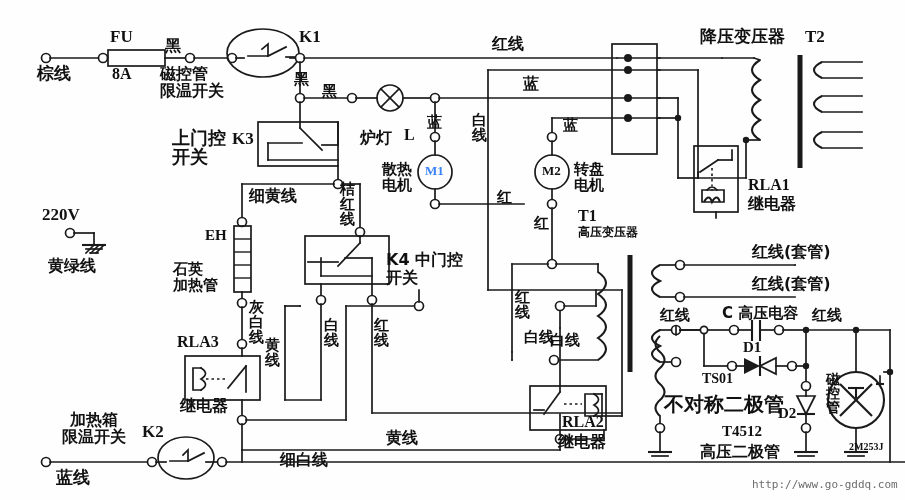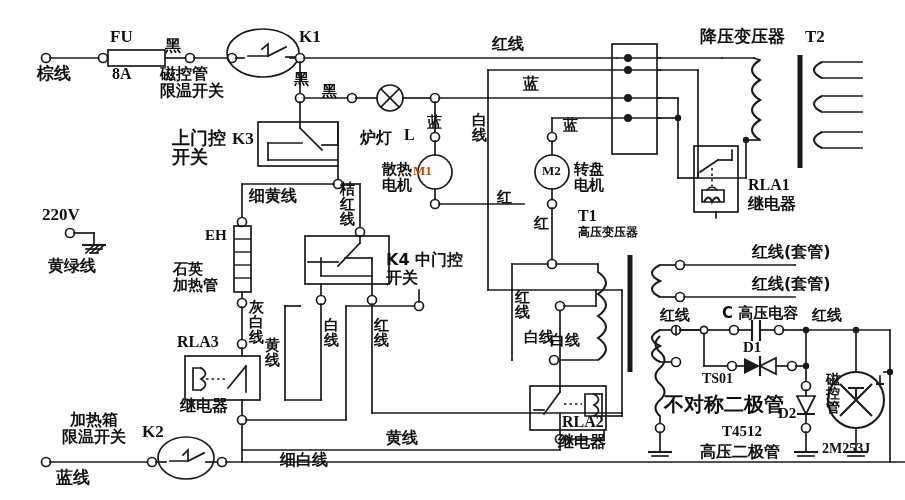--- a/index.html
+++ b/index.html
@@ -393,21 +393,21 @@
 <div class="lbl cn" style="left:360px;top:130px;font-size:16px;">炉灯</div>
 <div class="lbl" style="left:404px;top:127px;font-size:16px;">L</div>
 <div class="lbl cn" style="left:492px;top:36px;font-size:16px;">红线</div>
 <div class="lbl cn" style="left:523px;top:76px;font-size:16px;">蓝</div>
 <div class="lbl cn" style="left:427px;top:115px;font-size:15px;">蓝</div>
 <div class="lbl cn" style="left:472px;top:113px;font-size:15px;line-height:1.02;">白
 线</div>
 <div class="lbl cn" style="left:563px;top:118px;font-size:15px;">蓝</div>
 <div class="lbl cn" style="left:382px;top:162px;font-size:15px;line-height:1.04;text-align:center;">散热
 电机</div>
-<div class="lbl" style="left:413px;top:164px;font-size:13px;color:#c2410c;">M1</div>
+<div class="lbl" style="left:425px;top:164px;font-size:13px;color:#3b82f6;">M1</div>
 <div class="lbl cn" style="left:574px;top:162px;font-size:15px;line-height:1.04;">转盘
 电机</div>
 <div class="lbl" style="left:542px;top:164px;font-size:13px;">M2</div>
 <div class="lbl cn" style="left:497px;top:190px;font-size:15px;">红</div>
 <div class="lbl cn" style="left:534px;top:216px;font-size:15px;">红</div>
 <div class="lbl cn" style="left:700px;top:27px;font-size:17px;">降压变压器</div>
 <div class="lbl" style="left:805px;top:28px;font-size:17px;">T2</div>
 <div class="lbl" style="left:748px;top:177px;font-size:16px;">RLA1</div>
 <div class="lbl cn" style="left:748px;top:196px;font-size:16px;">继电器</div>
 <div class="lbl" style="left:578px;top:208px;font-size:16px;">T1</div>
@@ -453,16 +453,17 @@
 <div class="lbl cn" style="left:812px;top:308px;font-size:15px;">红线</div>
 <div class="lbl" style="left:743px;top:340px;font-size:15px;">D1</div>
 <div class="lbl" style="left:702px;top:372px;font-size:14px;">TS01</div>
 <div class="lbl cn" style="left:664px;top:394px;font-size:20px;">不对称二极管</div>
 <div class="lbl" style="left:778px;top:406px;font-size:15px;">D2</div>
 <div class="lbl" style="left:722px;top:424px;font-size:15px;">T4512</div>
 <div class="lbl cn" style="left:700px;top:444px;font-size:16px;">高压二极管</div>
 <div class="lbl cn" style="left:826px;top:372px;font-size:14px;line-height:1.0;">磁
 控
 管</div>
-<div class="lbl" style="left:822px;top:442px;font-size:14px;">2M253J</div>
-
+<div class="lbl" style="left:849px;top:442px;font-size:10px;">2M253J</div>
+
+<div class="wm" style="left:752px;top:478px;">http://www.go-gddq.com</div>
 
 </div>
 
 </body></html>

